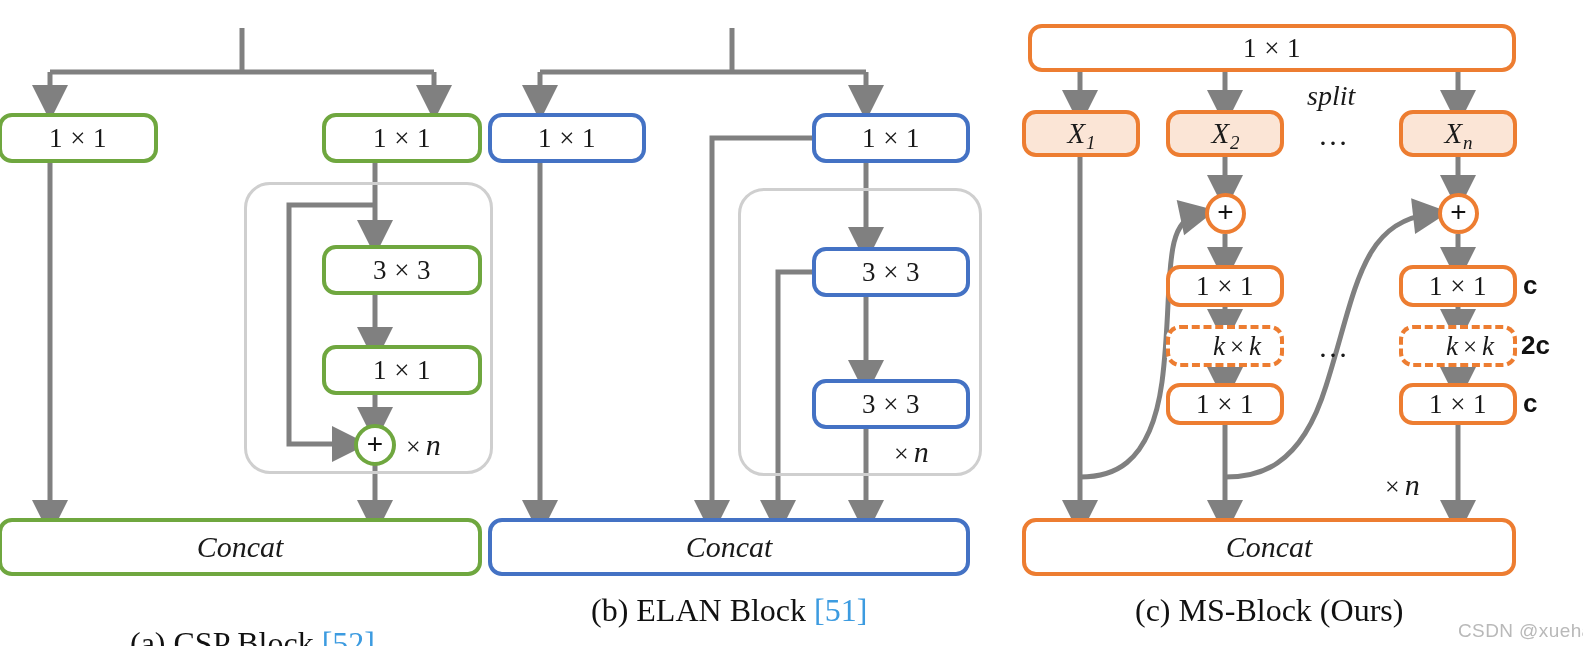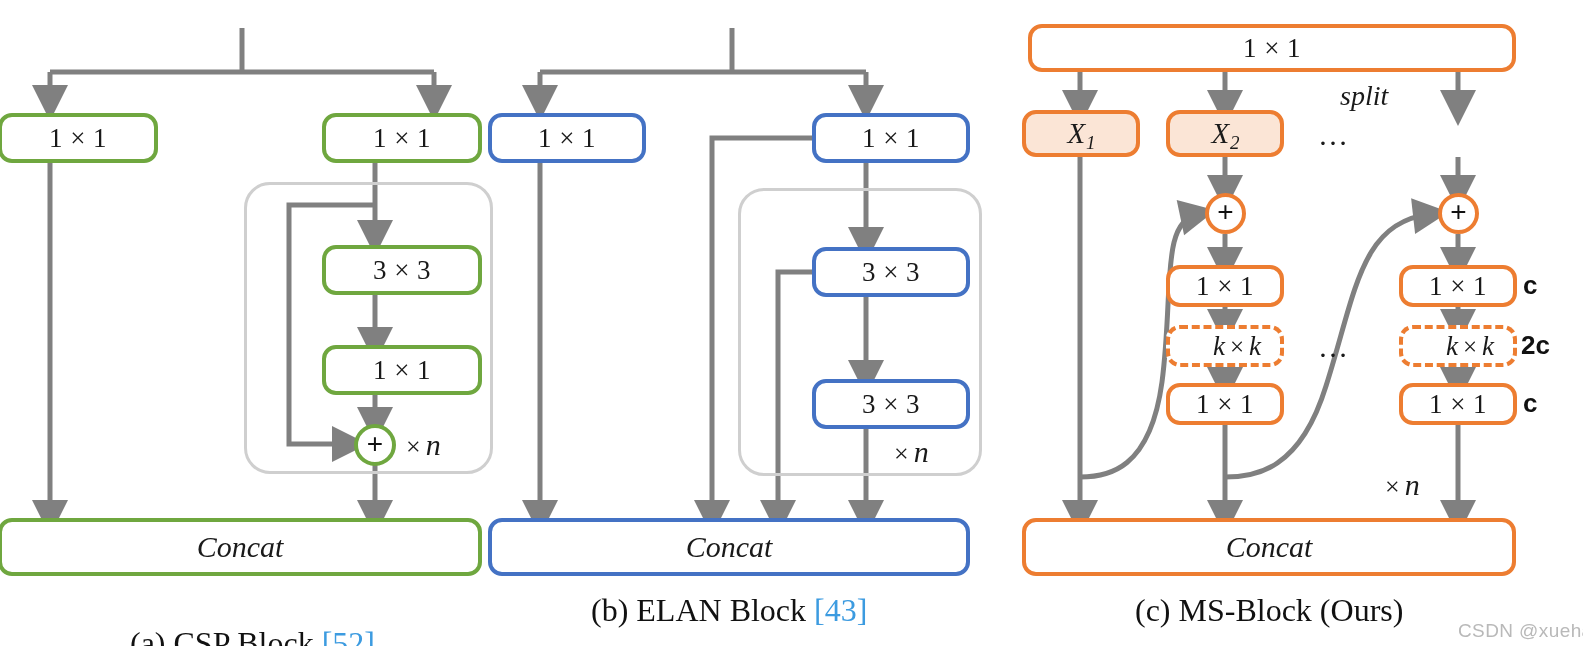--- a/index.html
+++ b/index.html
@@ -41,21 +41,21 @@
     background:#ffffff;display:flex;align-items:center;justify-content:center;
     font-family:"Liberation Sans", sans-serif;font-size:28px;line-height:1;
     color:#111;z-index:4;padding-bottom:3px;
   }
   .plus.green{border:4px solid #6FA73F;}
   .plus.orange{border:4px solid #ED7D31;}
 
   .anno{position:absolute;z-index:5;color:#1a1a1a;white-space:nowrap;}
   .times-n{font-size:30px;font-style:italic;}
   .times-n .x{font-style:normal;font-size:26px;padding-right:5px;}
-  .split{font-size:28px;font-style:italic;margin-left:33px;}
+  .split{font-size:28px;font-style:italic;}
   .dots{font-size:30px;letter-spacing:3px;color:#1a1a1a;font-family:"Liberation Serif",serif;}
   .chan{font-size:26px;font-family:"Liberation Sans", sans-serif;font-weight:700;color:#111;}
 
   .caption{
     position:absolute;z-index:5;font-size:32px;color:#111;
     font-family:"Liberation Serif", serif;white-space:nowrap;
   }
   .caption .cite{color:#3C9BE0;}
   .watermark{
     position:absolute;z-index:6;font-size:19px;color:#b9b9b9;
@@ -177,21 +177,21 @@
 
   <div class="anno times-n" style="left:894px;top:435px;">
     <span class="x">×</span><span>n</span>
   </div>
 
   <div class="node blue concat" style="left:488px;top:518px;width:482px;height:58px;">
     <span>Concat</span>
   </div>
 
   <div class="caption" style="left:591px;top:592px;">
-    <span>(b) ELAN Block </span><span class="cite">[43]</span>
+    <span>(b) ELAN Block </span><span class="cite">[51]</span>
   </div>
 
   <div class="node orange kern" style="left:1028px;top:24px;width:488px;height:48px;">
     <span>1 × 1</span>
   </div>
 
   <div class="anno split" style="left:1307px;top:80px;">
     <span>split</span>
   </div>
 
@@ -200,20 +200,23 @@
   </div>
 
   <div class="node orange-fill xlabel" style="left:1166px;top:110px;width:118px;height:47px;">
     <span><span>X</span><sub>2</sub></span>
   </div>
 
   <div class="anno dots" style="left:1318px;top:118px;">
     <span>…</span>
   </div>
 
+  <div class="node orange-fill xlabel" style="left:1399px;top:110px;width:118px;height:47px;">
+    <span><span>X</span><sub>n</sub></span>
+  </div>
 
   <div class="plus orange" style="left:1205px;top:193px;width:41px;height:41px;">
     <span>+</span>
   </div>
   <div class="node orange kern" style="left:1166px;top:265px;width:118px;height:42px;">
     <span>1 × 1</span>
   </div>
   <div class="node orange-dash kk" style="left:1166px;top:325px;width:118px;height:42px;">
     <span><em>k</em><span class="op">×</span><em>k</em></span>
   </div>

